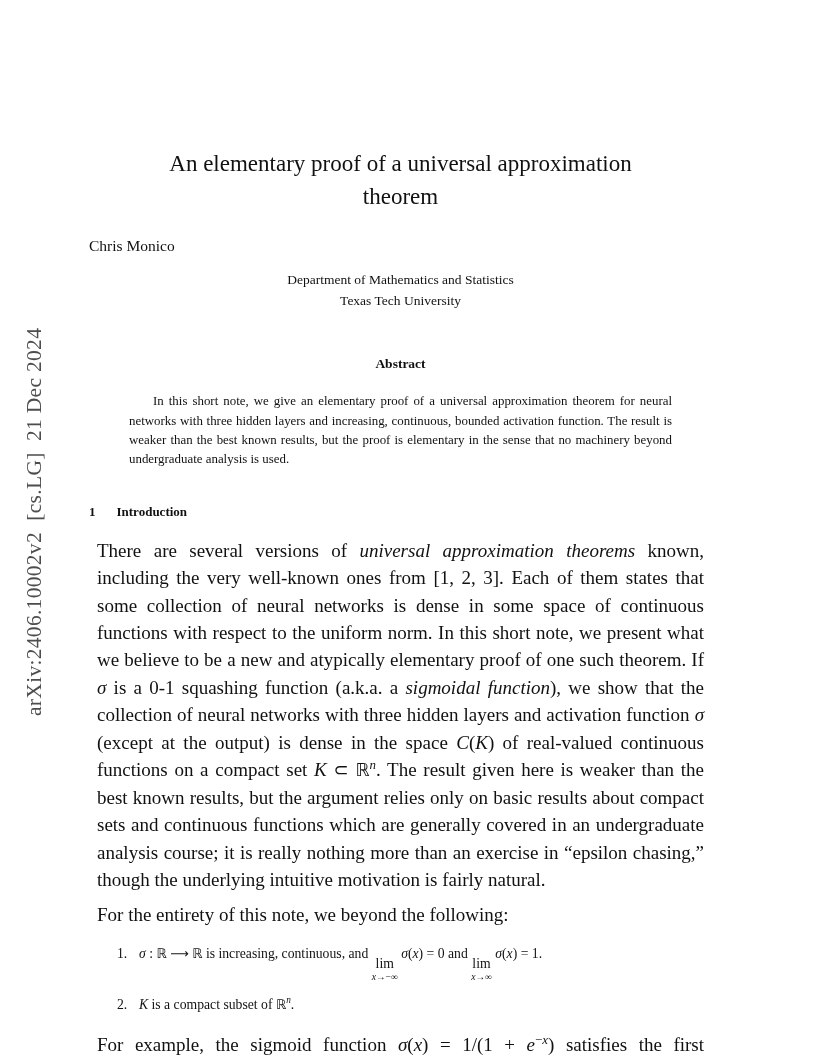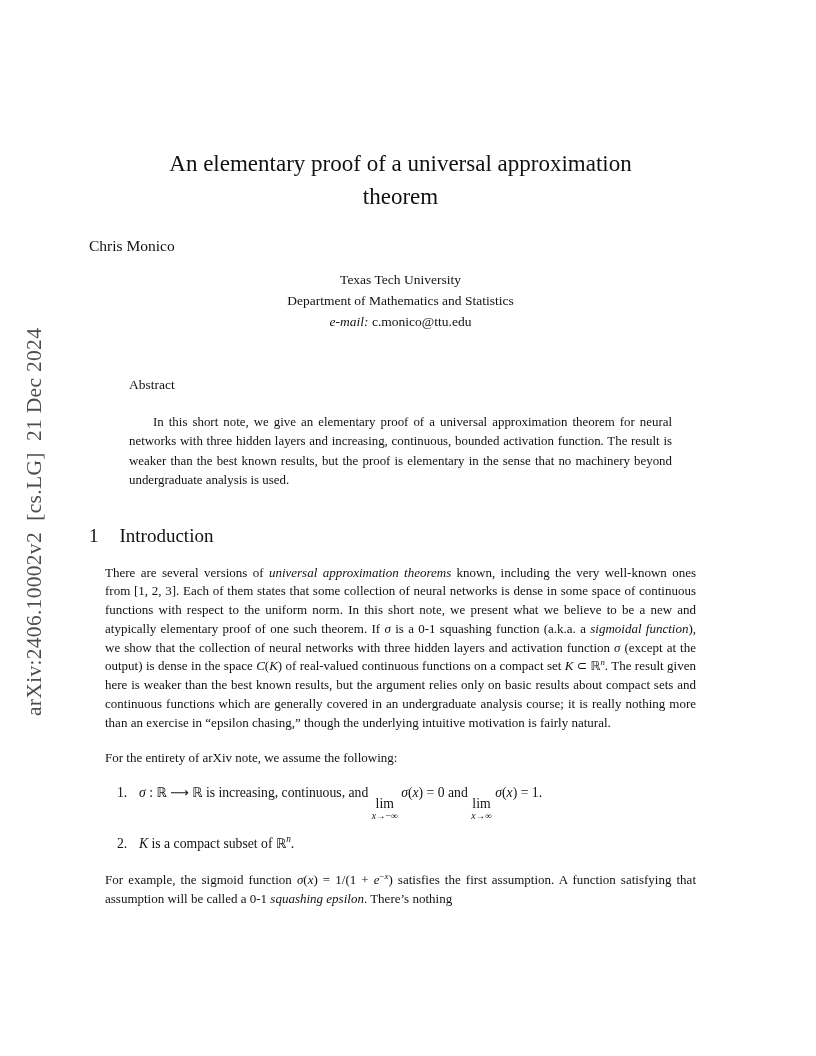--- a/index.html
+++ b/index.html
@@ -45,41 +45,42 @@
     text-align:center;
     font-size:13.5px;
     line-height:1.55;
   }
   .it{font-style:italic;}
   .abstract{
     width:543px;
     margin:44px auto 0;
   }
   .abstract-heading{
-    font-weight:normal;
+    text-align:center;
+    font-weight:bold;
     font-size:13.5px;
   }
   .abstract-body{
     margin-top:20px;
     font-size:12.9px;
     line-height:1.5;
     text-align:justify;
     text-indent:24px;
   }
   .sec-heading{
-    font-size:19px;
-    font-weight:normal;
+    font-size:13px;
+    font-weight:bold;
     margin:34px 0 17px 0;
   }
   .sec-num{display:inline-block;margin-right:21px;}
   .para{
-    font-size:13px;
+    font-size:19px;
     line-height:1.445;
     text-align:justify;
-    margin:16px;
+    margin:8px;
   }
   .list{
     margin:15px 0 0 0;
   }
   .list-item{
     display:flex;
     margin:0 0 13px 28px;
     font-size:13.7px;
     line-height:1.445;
   }
@@ -111,41 +112,37 @@
 
   <div class="arxiv-stamp">arXiv:2406.10002v2  [cs.LG]  21 Dec 2024</div>
 
   <div class="content">
 
     <h1 class="title">An elementary proof of a universal approximation<br>theorem</h1>
 
     <div class="author">Chris Monico</div>
 
     <div class="affil-block">
+      <div>Department of Mathematics and Statistics</div>
       <div>Texas Tech University</div>
-      <div>Department of Mathematics and Statistics</div>
-      <div>
-        <span class="it">e-mail:</span>
-        <span>c.monico@ttu.edu</span>
-      </div>
     </div>
 
     <div class="abstract">
       <div class="abstract-heading">Abstract</div>
       <p class="abstract-body">In this short note, we give an elementary proof of a universal approximation theorem for neural networks with three hidden layers and increasing, continuous, bounded activation function. The result is weaker than the best known results, but the proof is elementary in the sense that no machinery beyond undergraduate analysis is used.</p>
     </div>
 
     <h2 class="sec-heading">
       <span class="sec-num">1</span><span>Introduction</span>
     </h2>
 
     <p class="para">There are several versions of <i>universal approximation theorems</i> known, including the very well-known ones from [1, 2, 3]. Each of them states that some collection of neural networks is dense in some space of continuous functions with respect to the uniform norm. In this short note, we present what we believe to be a new and atypically elementary proof of one such theorem. If <i>σ</i> is a 0-1 squashing function (a.k.a. a <i>sigmoidal function</i>), we show that the collection of neural networks with three hidden layers and activation function <i>σ</i> (except at the output) is dense in the space <i>C</i>(<i>K</i>) of real-valued continuous functions on a compact set <i>K</i> <span class="ds">⊂</span> <span class="ds">ℝ</span><sup><i>n</i></sup>. The result given here is weaker than the best known results, but the argument relies only on basic results about compact sets and continuous functions which are generally covered in an undergraduate analysis course; it is really nothing more than an exercise in “epsilon chasing,” though the underlying intuitive motivation is fairly natural.</p>
 
 
-    <p class="para">For the entirety of arXiv note, we assume the following:</p>
+    <p class="para">For the entirety of this note, we beyond the following:</p>
 
     <div class="list">
       <div class="list-item">
         <span class="item-num">1.</span>
         <span class="item-body"><i>σ</i> : <span class="ds">ℝ</span> <span class="ds">⟶</span> <span class="ds">ℝ</span> is increasing, continuous, and <span class="lim">lim<span class="limsub"><i>x</i>→−∞</span></span>&nbsp;<i>σ</i>(<i>x</i>) = 0 and <span class="lim">lim<span class="limsub"><i>x</i>→∞</span></span>&nbsp;<i>σ</i>(<i>x</i>) = 1.</span>
       </div>
       <div class="list-item">
         <span class="item-num">2.</span>
         <span class="item-body"><i>K</i> is a compact subset of <span class="ds">ℝ</span><sup><i>n</i></sup>.</span>
       </div>

